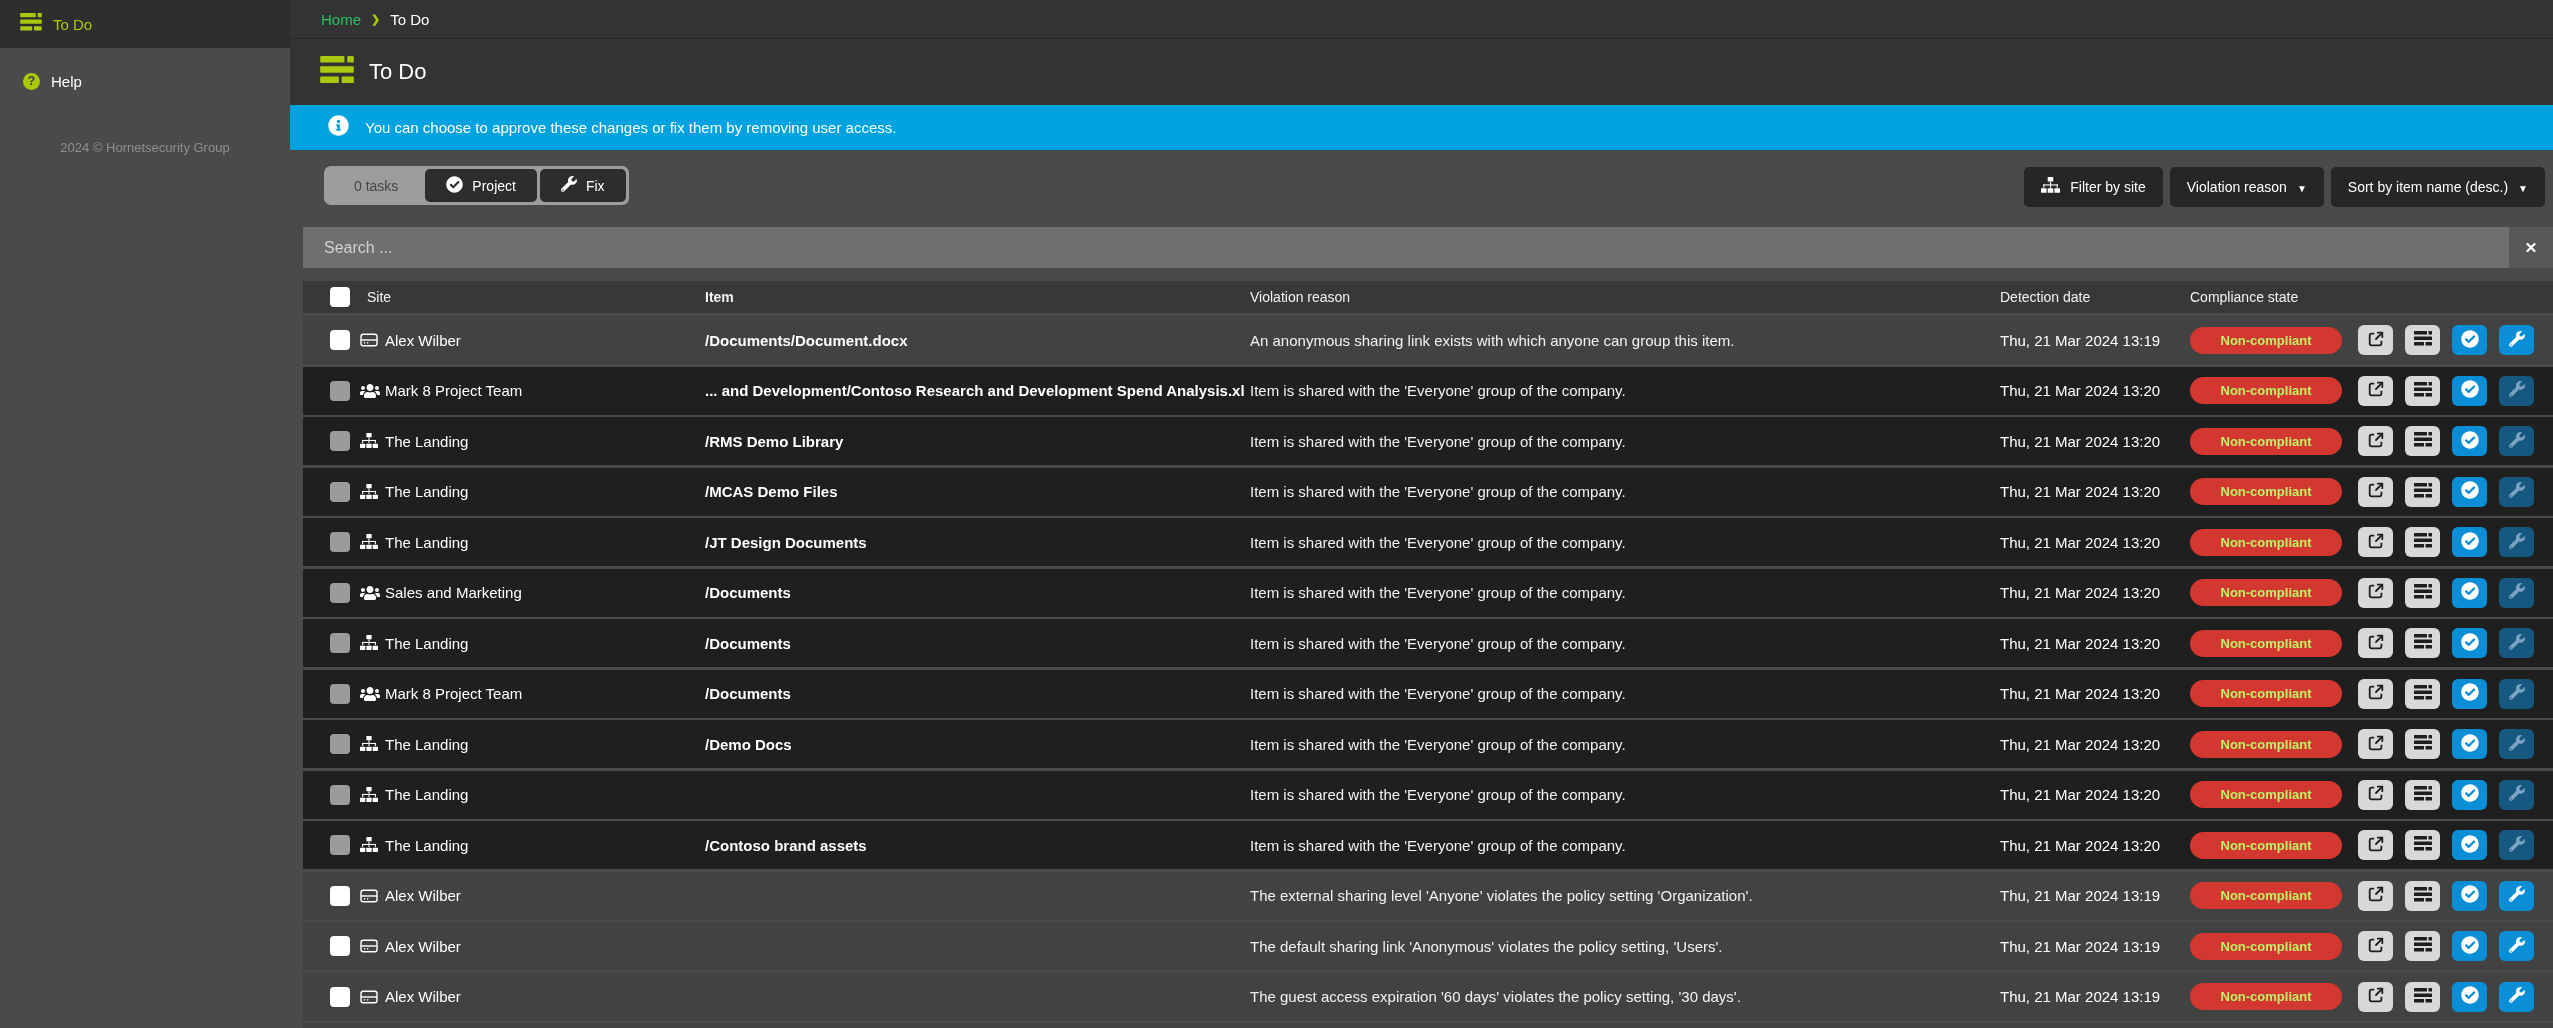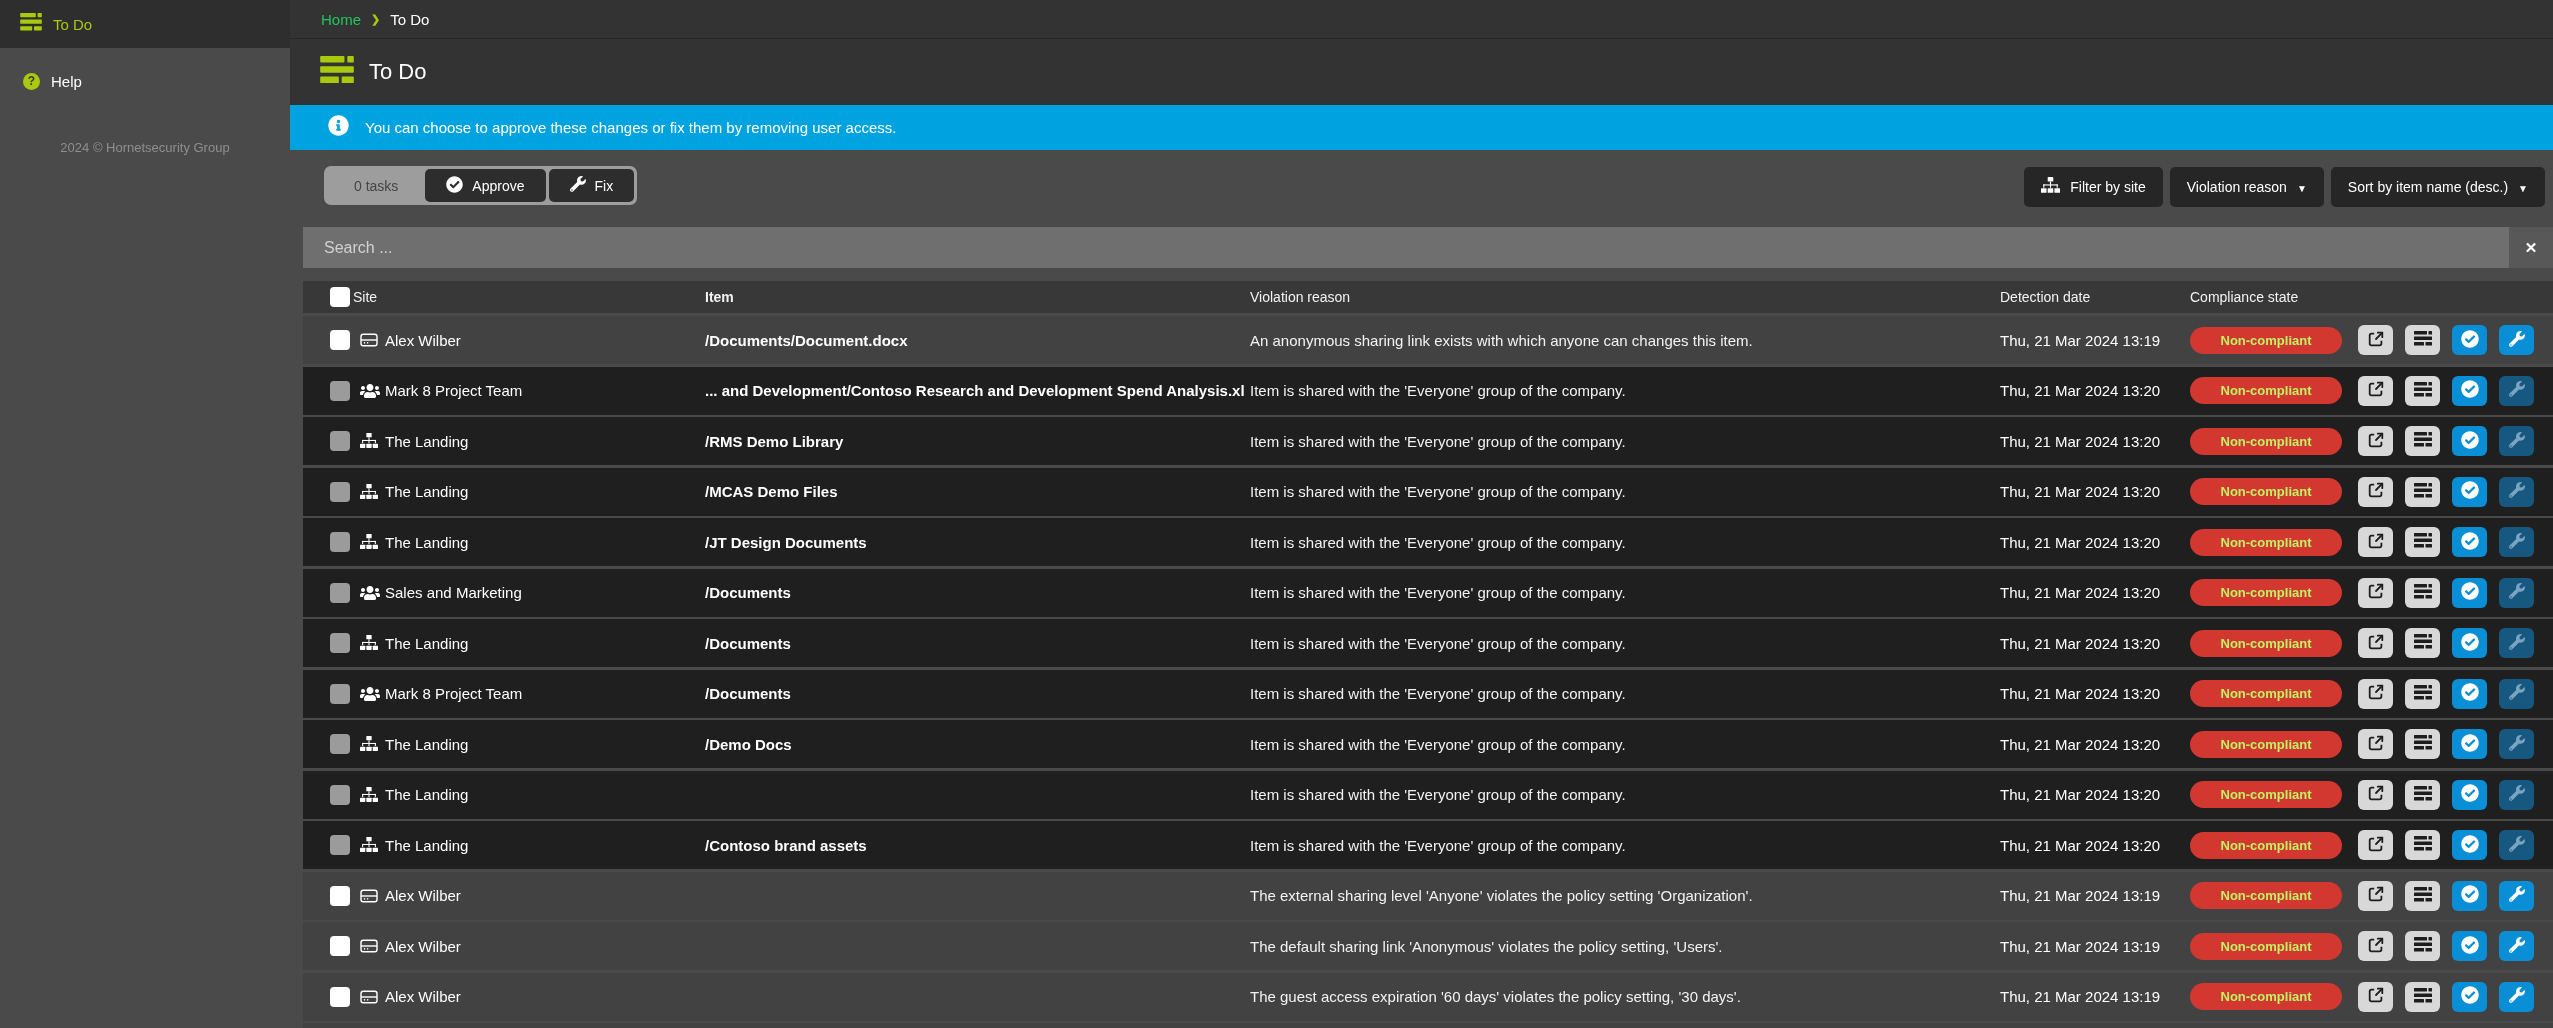--- a/index.html
+++ b/index.html
@@ -64,21 +64,21 @@
   .row .date { left:1697px; width:185px; }
   .badge { position:absolute; left:1887px; top:10.5px; width:152px; height:27px; background:#d23730; border-radius:14px; color:#bef264; font-size:13px; font-weight:bold; display:flex; align-items:center; justify-content:center; }
   .actions { position:absolute; left:2055px; top:9px; display:flex; gap:12px; }
   .abtn { width:35px; height:30px; border:none; border-radius:6px; display:flex; align-items:center; justify-content:center; cursor:pointer; padding:0; }
   .abtn.gray { background:#d8d8d8; }
   .abtn.blue { background:#0a8fd6; }
   .abtn.blue-disabled { background:#16587f; }
 
   .partial-row { position:absolute; left:13px; right:0; top:1023px; height:48px; background:#424242; }
 
-  .h-site { left:50px; } .h-item { left:402px;font-weight:bold; } .h-violation { left:947px; } .h-detection { left:1697px; } .h-compliance { left:1887px; }
+  .h-site { left:64px; } .h-item { left:402px;font-weight:bold; } .h-violation { left:947px; } .h-detection { left:1697px; } .h-compliance { left:1887px; }
 </style>
 </head>
 <body>
 
 <div class="sidebar">
   <div class="sb-todo">
     <span>
       <svg width="22" height="18" viewBox="0 0 36 30" fill="#a9c90e">
           <rect x="0" y="0" width="26" height="7" rx="1"></rect>
           <rect x="29" y="0" width="7" height="7" rx="1"></rect>
@@ -127,21 +127,21 @@
   </div>
 
   <div class="btn-group">
     <span class="tasks">0 tasks</span>
     <button class="grp-btn">
       <span>
         <svg width="17" height="17" viewBox="0 0 512 512" fill="#ffffff">
             <path d="M256 8C119 8 8 119 8 256s111 248 248 248 248-111 248-248S393 8 256 8zm141.4 194.7L228.8 371.4c-6.2 6.2-16.4 6.2-22.6 0l-89.6-89.6c-6.2-6.2-6.2-16.4 0-22.6l22.6-22.6c6.2-6.2 16.4-6.2 22.6 0l55.7 55.7 139.3-139.3c6.2-6.2 16.4-6.2 22.6 0l22.6 22.6c6.2 6.2 6.2 16.4 0 22.6z"></path>
           </svg>
       </span>
-      <span>Approve</span>
+      <span>Project</span>
     </button>
     <button class="grp-btn">
       <span>
         <svg width="16" height="16" viewBox="0 0 512 512" fill="#ffffff">
             <path d="M507.7 109.3c-2.4-9.1-13.8-12.3-20.4-5.6l-74.4 74.4-67.9-11.3-11.3-67.9 74.4-74.4c6.7-6.7 3.5-18.1-5.6-20.4-47.4-12.4-99.9-.2-137 36.9-39.7 39.7-50.6 97.1-33.3 147.2L18.1 402.3c-24.1 24.1-24.1 63.3 0 87.4 24.1 24.1 63.3 24.1 87.4 0l214.1-214.1c50.1 17.3 107.5 6.4 147.2-33.3 37.1-37.1 49.3-89.6 36.9-137zM64 472c-13.3 0-24-10.7-24-24s10.7-24 24-24 24 10.7 24 24-10.7 24-24 24z"></path>
           </svg>
       </span>
       <span>Fix</span>
     </button>
   </div>
@@ -193,21 +193,21 @@
         <span class="site-icon">
           <svg width="18" height="16" viewBox="0 0 20 18" fill="none" stroke="#ffffff" stroke-width="1.6">
             <rect x="1" y="2.5" width="18" height="13" rx="2.5"></rect>
             <line x1="1" y1="9" x2="19" y2="9"></line>
             <circle cx="5" cy="12.2" r="0.9" fill="#ffffff" stroke="none"></circle>
             <circle cx="8.5" cy="12.2" r="0.9" fill="#ffffff" stroke="none"></circle>
           </svg>
         </span>
         <span class="cell site">Alex Wilber</span>
         <span class="cell item">/Documents/Document.docx</span>
-        <span class="cell violation">An anonymous sharing link exists with which anyone can changes this item.</span>
+        <span class="cell violation">An anonymous sharing link exists with which anyone can group this item.</span>
         <span class="cell date">Thu, 21 Mar 2024 13:19</span>
         <span class="badge">Non-compliant</span>
         <div class="actions">
           <button class="abtn gray">
             <span><svg width="18" height="18" viewBox="0 0 20 20" fill="none" stroke="#1d1d1d" stroke-width="2">
                 <path d="M8 4H5a2 2 0 0 0-2 2v9a2 2 0 0 0 2 2h9a2 2 0 0 0 2-2v-3"></path>
                 <path d="M12 3h5v5" stroke-linecap="round" stroke-linejoin="round"></path>
                 <path d="M10 10l7-7" stroke-linecap="round"></path>
               </svg></span>
           </button>

